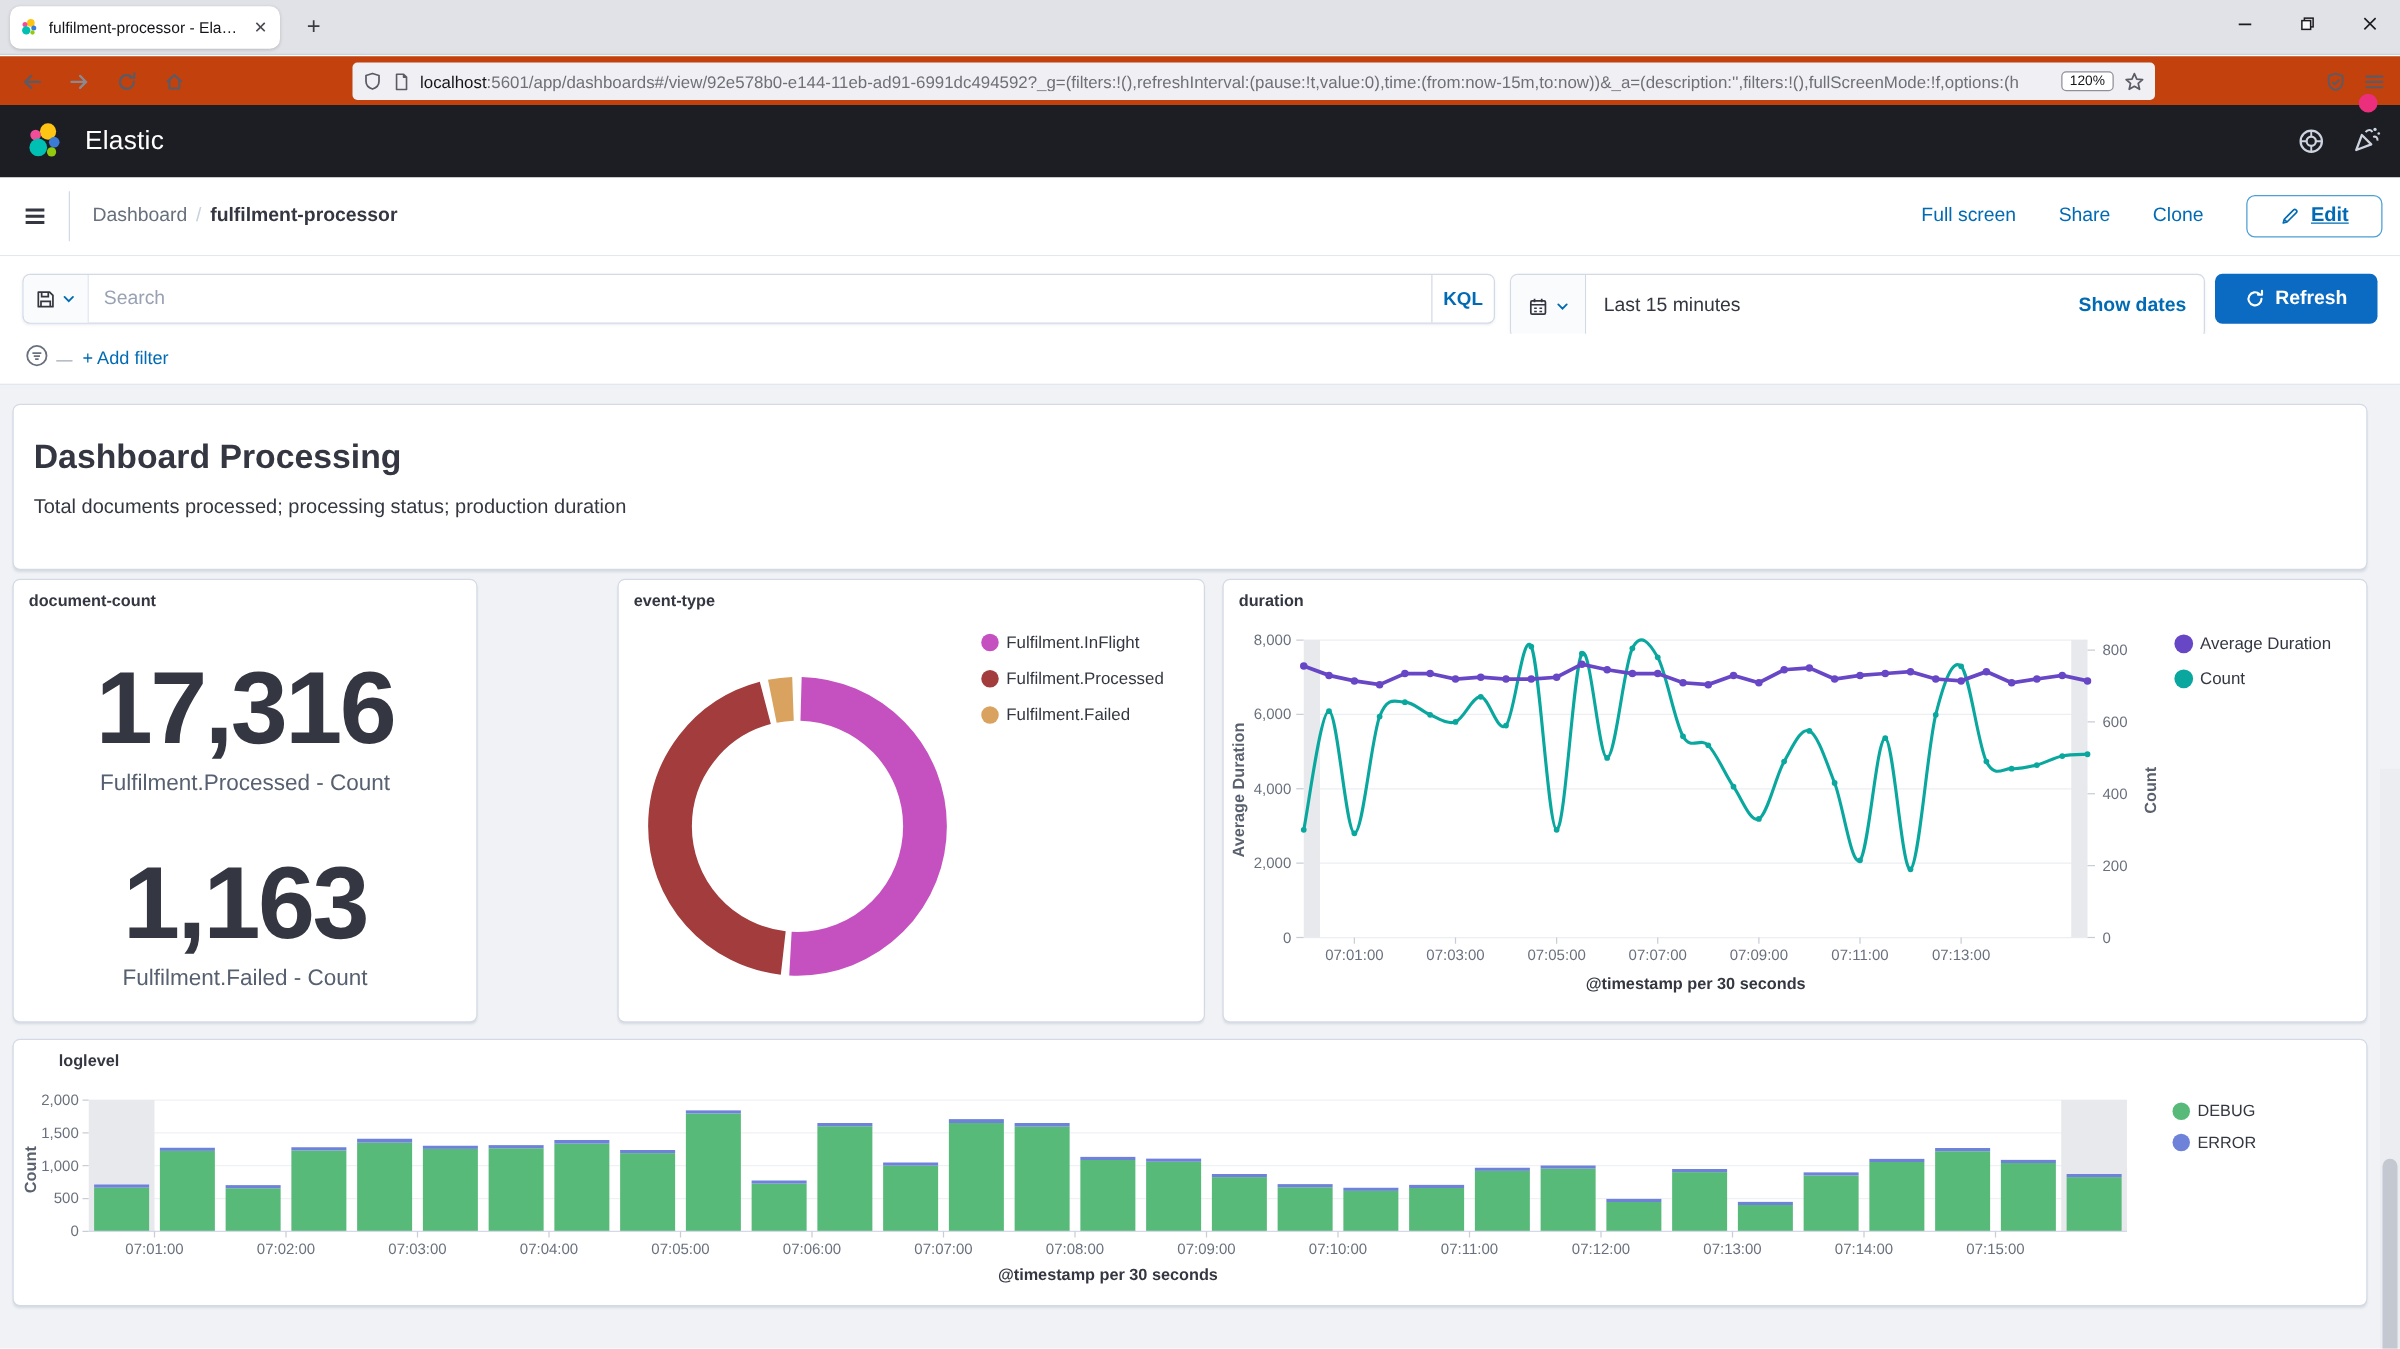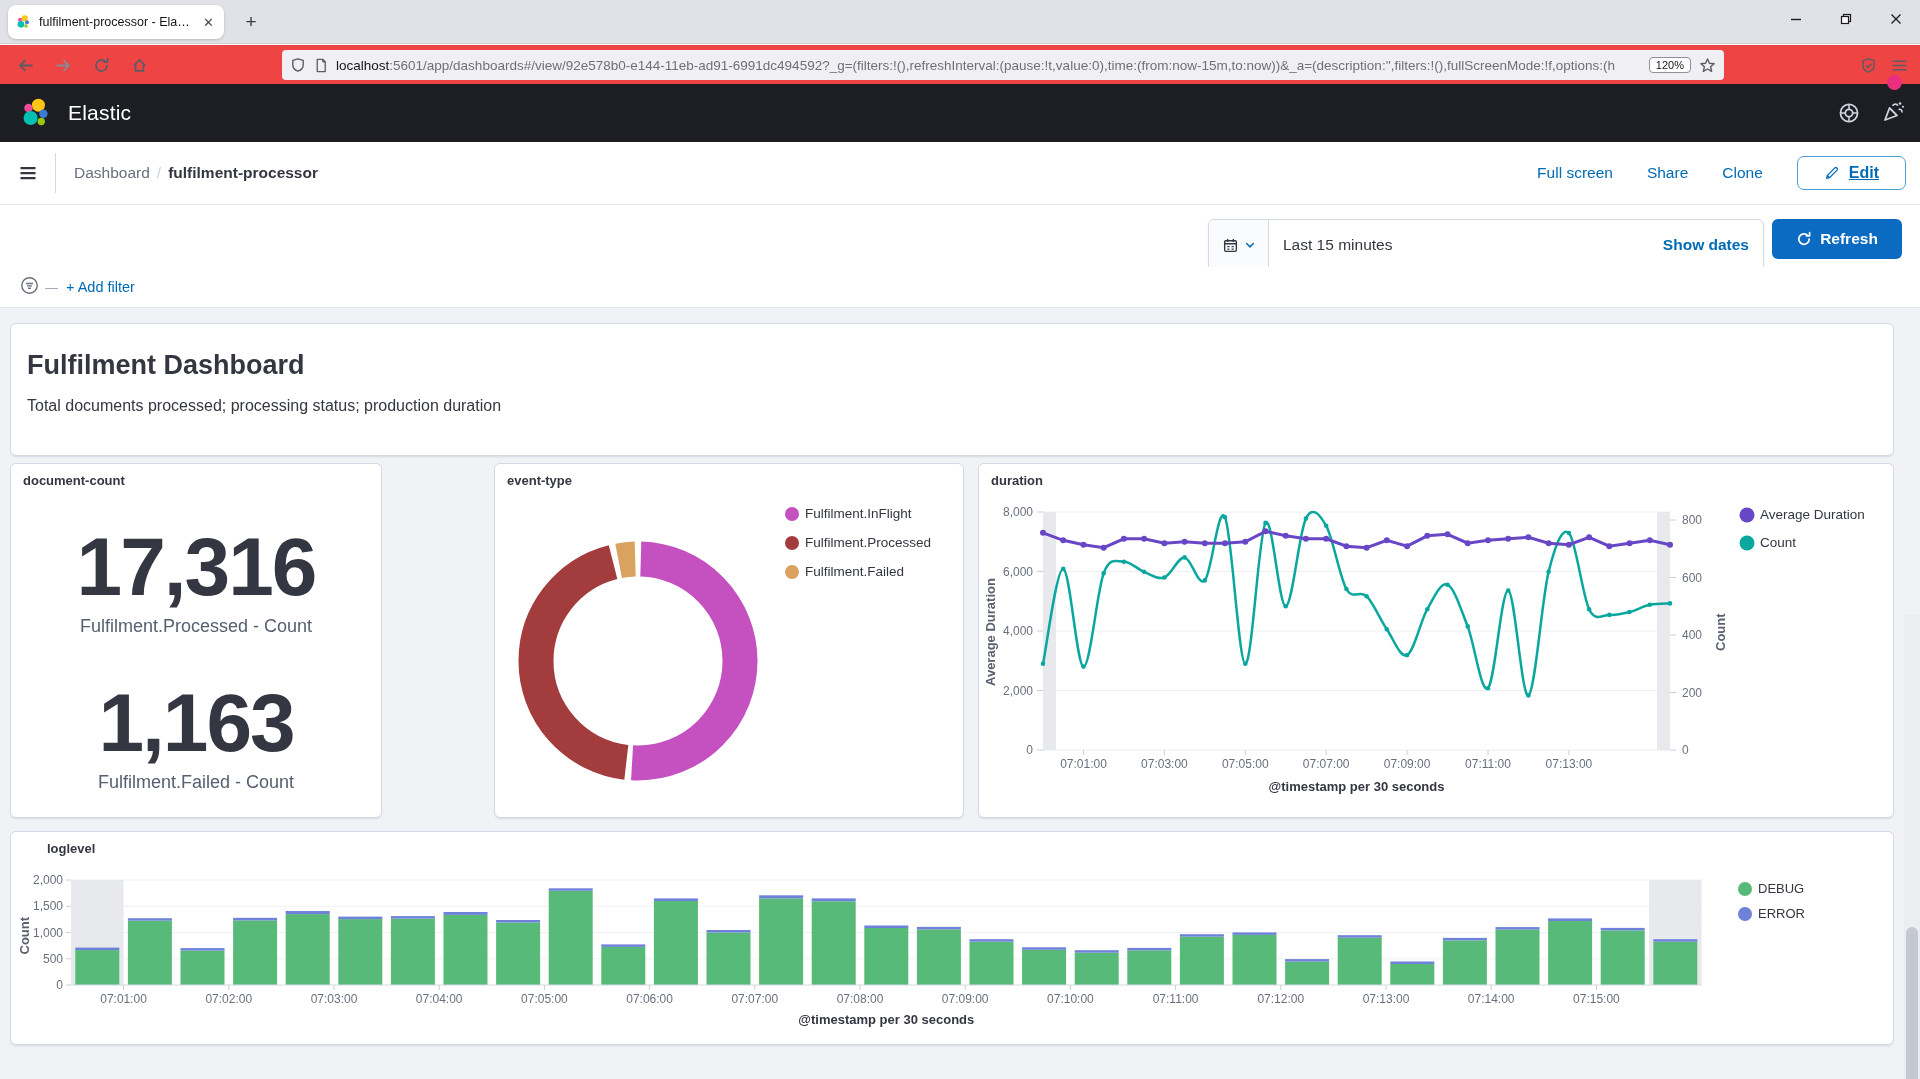--- a/index.html
+++ b/index.html
@@ -10,21 +10,21 @@
   
   .tabstrip { position:absolute; left:0; top:0; width:1920px; height:44px; background:#e1e2e7; border-bottom:1px solid #cfd0d6; }
   .tab { position:absolute; left:8px; top:5px; width:216px; height:34px; background:#fff; border-radius:8px;
          box-shadow:0 1px 3px rgba(0,0,0,.18); display:flex; align-items:center; padding:0 8px; gap:7px; }
   .tab-title { flex:1; font-size:12.5px; color:#15141a; white-space:nowrap; overflow:hidden; text-overflow:ellipsis; }
   .tab-close { font-size:13px; color:#4a4a52; padding:0 2px; cursor:pointer; }
   .newtab { position:absolute; left:238px; top:9px; width:26px; height:26px; font-size:19px; color:#3a3a40; text-align:center; line-height:25px; border-radius:4px; }
   .wincontrols { position:absolute; right:6px; top:4px; display:flex; gap:14px; }
   .winbtn { width:36px; height:30px; display:flex; align-items:center; justify-content:center; }
 
-  .navbar { position:absolute; left:0; top:45px; width:1920px; height:53px; background:#ef4444; border-bottom:1px solid #e0e0e6; }
+  .navbar { position:absolute; left:0; top:45px; width:1920px; height:53px; background:#c2410c; border-bottom:1px solid #e0e0e6; }
   .nav-icons { position:absolute; left:10px; top:5px; display:flex; gap:8px; }
   .nav-btn { width:30px; height:30px; display:flex; align-items:center; justify-content:center; border-radius:4px; }
   .urlbar { position:absolute; left:282px; top:5px; width:1442px; height:30px; background:#f0f0f4; border-radius:4px;
             display:flex; align-items:center; padding:0 8px; gap:8px; }
   .url-text { flex:1; font-size:13.5px; white-space:nowrap; overflow:hidden; }
   .url-host { color:#15141a; }
   .url-path { color:#6f6f78; }
   .zoom-pill { font-size:11px; color:#15141a; border:1px solid #8f8f9a; border-radius:4px; padding:1px 6px; background:#fff; }
   .nav-right { position:absolute; right:12px; top:5px; display:flex; gap:14px; align-items:center; height:30px; }
 
@@ -219,20 +219,33 @@
       <button class="edit-btn">
         <svg width="16" height="16" viewBox="0 0 16 16">
           <path d="M2.6 13.4 L3.4 10.4 L10.9 2.9 C11.4 2.4 12.2 2.4 12.7 2.9 L13.1 3.3 C13.6 3.8 13.6 4.6 13.1 5.1 L5.6 12.6 Z M3.4 10.4 L5.6 12.6" stroke="#006bb4" stroke-width="1.3" fill="none" stroke-linejoin="round"></path>
         </svg>
         <span>Edit</span>
       </button>
     </div>
   </div>
 
   <div class="querybar">
+    <div class="qgroup">
+      <div class="save-seg">
+        <svg width="17" height="17" viewBox="0 0 16 16">
+          <path d="M2.5 2.5 H11 L13.5 5 V13.5 H2.5 Z" stroke="#343741" stroke-width="1.3" fill="none" stroke-linejoin="round"></path>
+          <path d="M5 2.5 V6 H10 V2.5 M4.5 13.5 V9.5 H11.5 V13.5" stroke="#343741" stroke-width="1.3" fill="none"></path>
+        </svg>
+        <svg width="12" height="12" viewBox="0 0 16 16">
+            <path d="M3.5 6 L8 10.5 L12.5 6" stroke="#006bb4" stroke-width="2" fill="none" stroke-linecap="round"></path>
+          </svg>
+      </div>
+      <input class="q-input" placeholder="Search" style="">
+      <div class="kql-seg">KQL</div>
+    </div>
     <div class="dategroup">
       <div class="cal-seg">
         <svg width="17" height="17" viewBox="0 0 16 16">
           <rect x="2.5" y="3.5" width="11" height="10" rx="1" stroke="#343741" stroke-width="1.3" fill="none"></rect>
           <path d="M5.3 1.8 V4.6 M10.7 1.8 V4.6 M2.5 6.4 H13.5" stroke="#343741" stroke-width="1.3" fill="none"></path>
           <path d="M5 9 H7 M9 9 H11 M5 11.5 H7 M9 11.5 H11" stroke="#343741" stroke-width="1.2" fill="none"></path>
         </svg>
         <svg width="12" height="12" viewBox="0 0 16 16">
             <path d="M3.5 6 L8 10.5 L12.5 6" stroke="#006bb4" stroke-width="2" fill="none" stroke-linecap="round"></path>
           </svg>
@@ -256,21 +269,21 @@
         <path d="M5 6.3 H11 M5.9 8.3 H10.1 M6.8 10.3 H9.2" stroke="#69707d" stroke-width="1.2" fill="none"></path>
       </svg>
     </div>
     <span class="filter-dash">—</span>
     <span class="addfilter">+ Add filter</span>
   </div>
 
   <div class="content">
 
     <div class="panel md-panel">
-      <div class="md-title">Fulfilment Dashboard</div>
+      <div class="md-title">Dashboard Processing</div>
       <div class="md-sub">Total documents processed; processing status; production duration</div>
     </div>
 
     <div class="panel p-doc">
       <div class="panel-title">document-count</div>
       <div class="metric" style="top:62px;">
         <div class="metric-val">17,316</div>
         <div class="metric-label">Fulfilment.Processed - Count</div>
       </div>
       <div class="metric" style="top:218px;">

